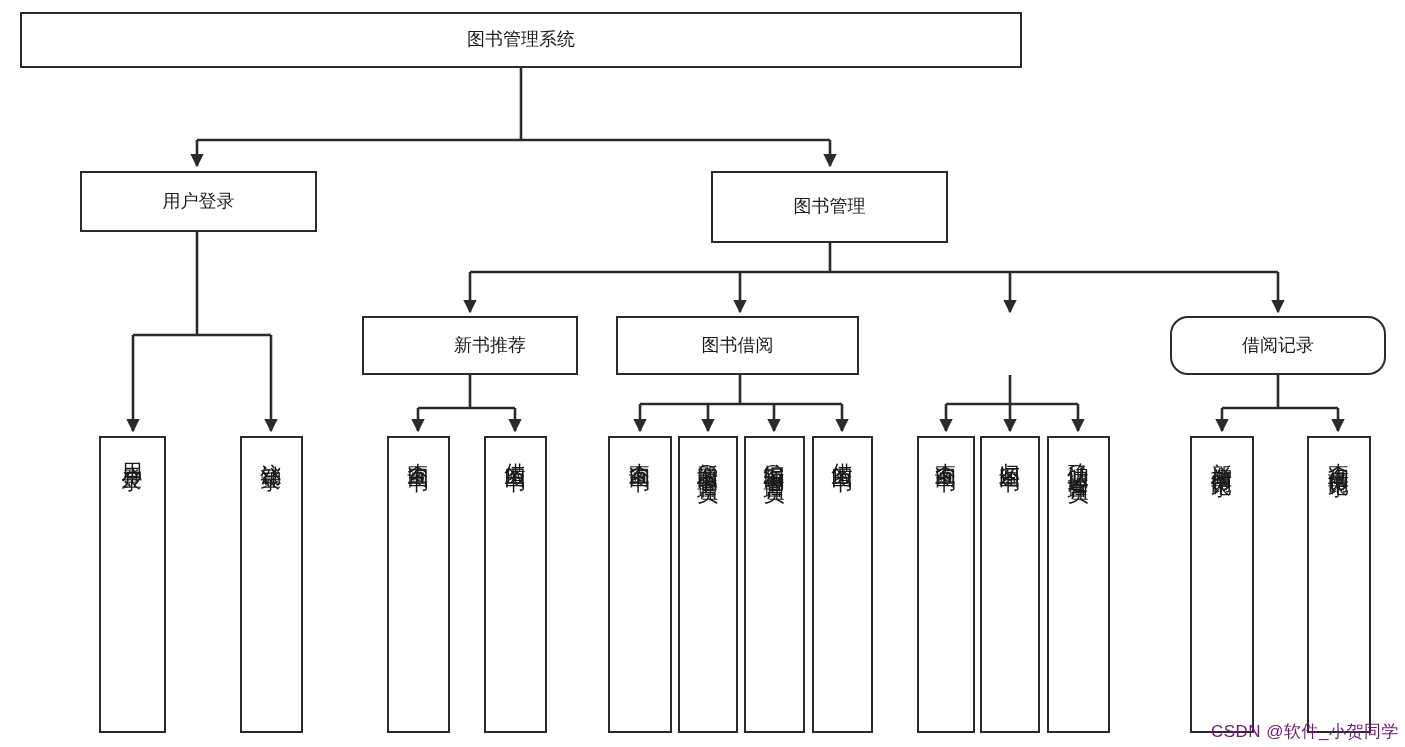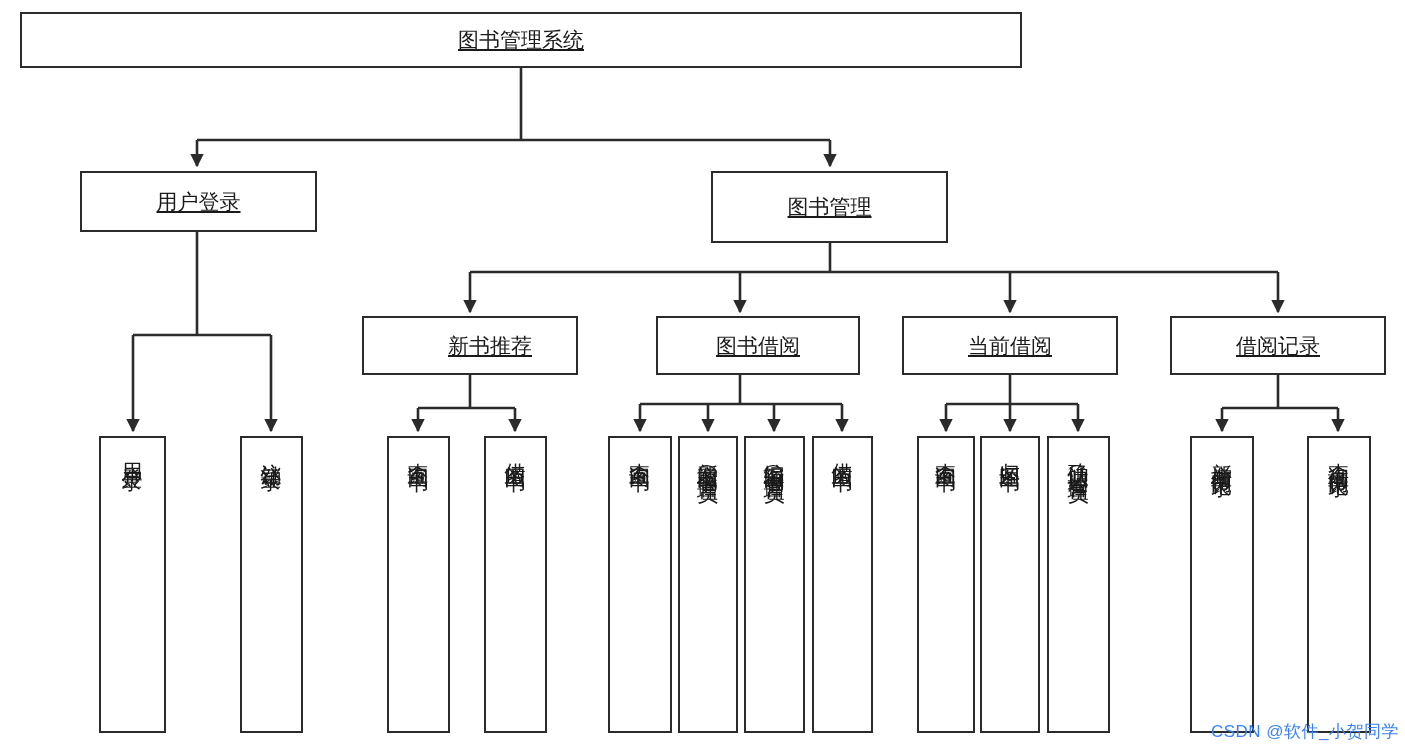--- a/index.html
+++ b/index.html
@@ -34,42 +34,41 @@
     justify-content: center;
     z-index: 3;
   }
   .node-label {
     color: #1a1a1a;
     text-align: center;
     line-height: 1.22;
     white-space: pre-line;
   }
   .h-node .node-label {
-    font-size: 21px;
-    text-decoration: underline;
+    font-size: 18px;
   }
   .v-node {
     align-items: flex-start;
     justify-content: center;
     padding-top: 8px;
   }
   .v-node .node-label {
     writing-mode: vertical-rl;
     text-orientation: upright;
     font-size: 21px;
     letter-spacing: 3px;
     line-height: 1;
     display: block;
   }
   .watermark {
     position: absolute;
     right: 6px;
     bottom: 4px;
     font-size: 17px;
-    color: #3b82f6;
+    color: #701a75;
     letter-spacing: 0.5px;
     z-index: 5;
     white-space: nowrap;
   }
 </style>
 </head>
 <body>
 
 <div id="canvas">
 
@@ -133,27 +132,24 @@
   <div class="node h-node" style="left:80px; top:171px; width:237px; height:61px;">
     <span class="node-label">用户登录</span>
   </div>
   <div class="node h-node" style="left:711px; top:171px; width:237px; height:72px;">
     <span class="node-label">图书管理</span>
   </div>
 
   <div class="node h-node" style="left:362px; top:316px; width:216px; height:59px;padding-left:40px;">
     <span class="node-label">新书推荐</span>
   </div>
-  <div class="node h-node" style="left:656px; top:316px; width:204px; height:59px;">
+  <div class="node h-node" style="left:616px; top:316px; width:243px; height:59px;">
     <span class="node-label">图书借阅</span>
   </div>
-  <div class="node h-node" style="left:902px; top:316px; width:216px; height:59px;">
-    <span class="node-label">当前借阅</span>
-  </div>
-  <div class="node h-node" style="left:1170px; top:316px; width:216px; height:59px;">
+  <div class="node h-node" style="left:1170px; top:316px; width:216px; height:59px;border-radius:18px;">
     <span class="node-label">借阅记录</span>
   </div>
 
   <div class="node v-node" style="left:99px; top:436px; width:67px; height:297px;">
     <span class="node-label">用户登录</span>
   </div>
   <div class="node v-node" style="left:240px; top:436px; width:63px; height:297px;">
     <span class="node-label">注销登录</span>
   </div>
 

